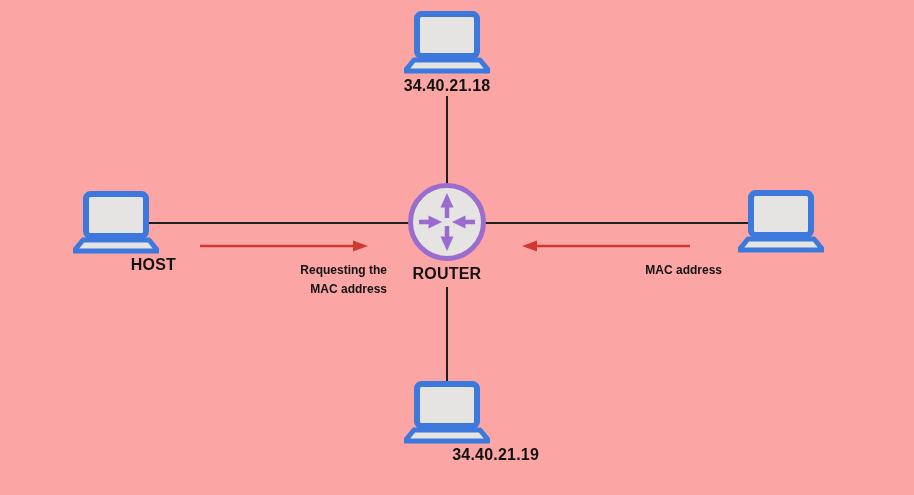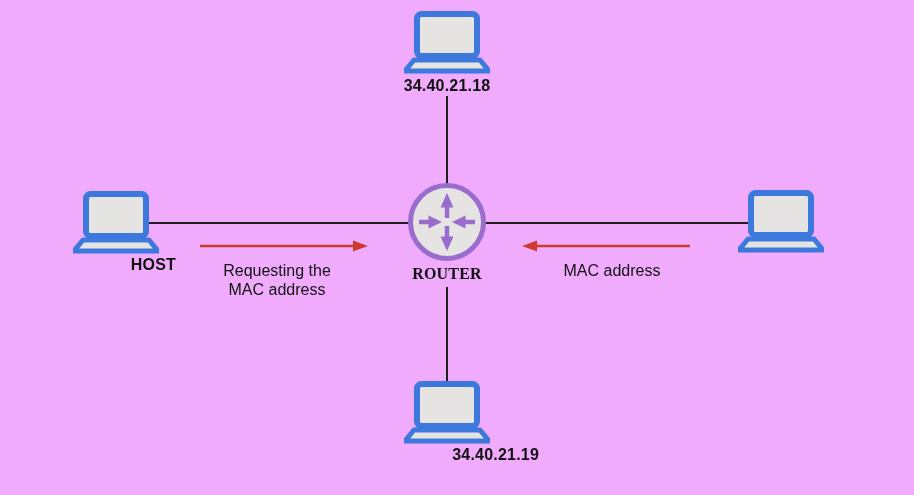--- a/index.html
+++ b/index.html
@@ -5,21 +5,21 @@
   html, body {
     margin: 0;
     padding: 0;
     background: #e5e4e2;
     font-family: "Liberation Sans", sans-serif;
   }
   #canvas {
     position: relative;
     width: 914px;
     height: 495px;
-    background: #f0abfc;
+    background: #fca5a5;
     overflow: hidden;
   }
   .link {
     position: absolute;
     background: #1f1f1f;
   }
   .link.v { width: 2px; }
   .link.h { height: 2px; }
   #link-top    { left: 446px; top: 96px;  height: 90px; }
   #link-bottom { left: 446px; top: 287px; height: 99px; }
@@ -48,36 +48,36 @@
     font-weight: 700;
     font-size: 16px;
     color: #121212;
     letter-spacing: 0.2px;
     white-space: nowrap;
   }
   #label-top    { left: 377px; top: 77px;  width: 140px; }
   #label-left   { left: 56px;  top: 256px; width: 120px; text-align: right; }
   #label-right  { left: 711px; top: 256px; width: 140px; }
   #label-bottom { left: 399px; top: 446px; width: 140px; text-align: right; }
-  #label-router { left: 387px; top: 265px; width: 120px; font-family: Liberation Serif, serif; }
+  #label-router { left: 387px; top: 265px; width: 120px; }
 
   .redarrow {
     position: absolute;
     width: 170px;
     height: 16px;
   }
   #arrow-request  { left: 199px; top: 238px; }
   #arrow-response { left: 521px; top: 238px; }
 
   .anno {
     position: absolute;
     width: 220px;
-    text-align: center;
-    font-weight: 400;
-    font-size: 16px;
+    text-align: right;
+    font-weight: 700;
+    font-size: 12px;
     line-height: 19px;
     color: #121212;
   }
   .anno span { display: block; }
   #anno-request  { left: 167px; top: 261px; }
   #anno-response { left: 502px; top: 261px; }
 </style>
 </head>
 <body>
 

